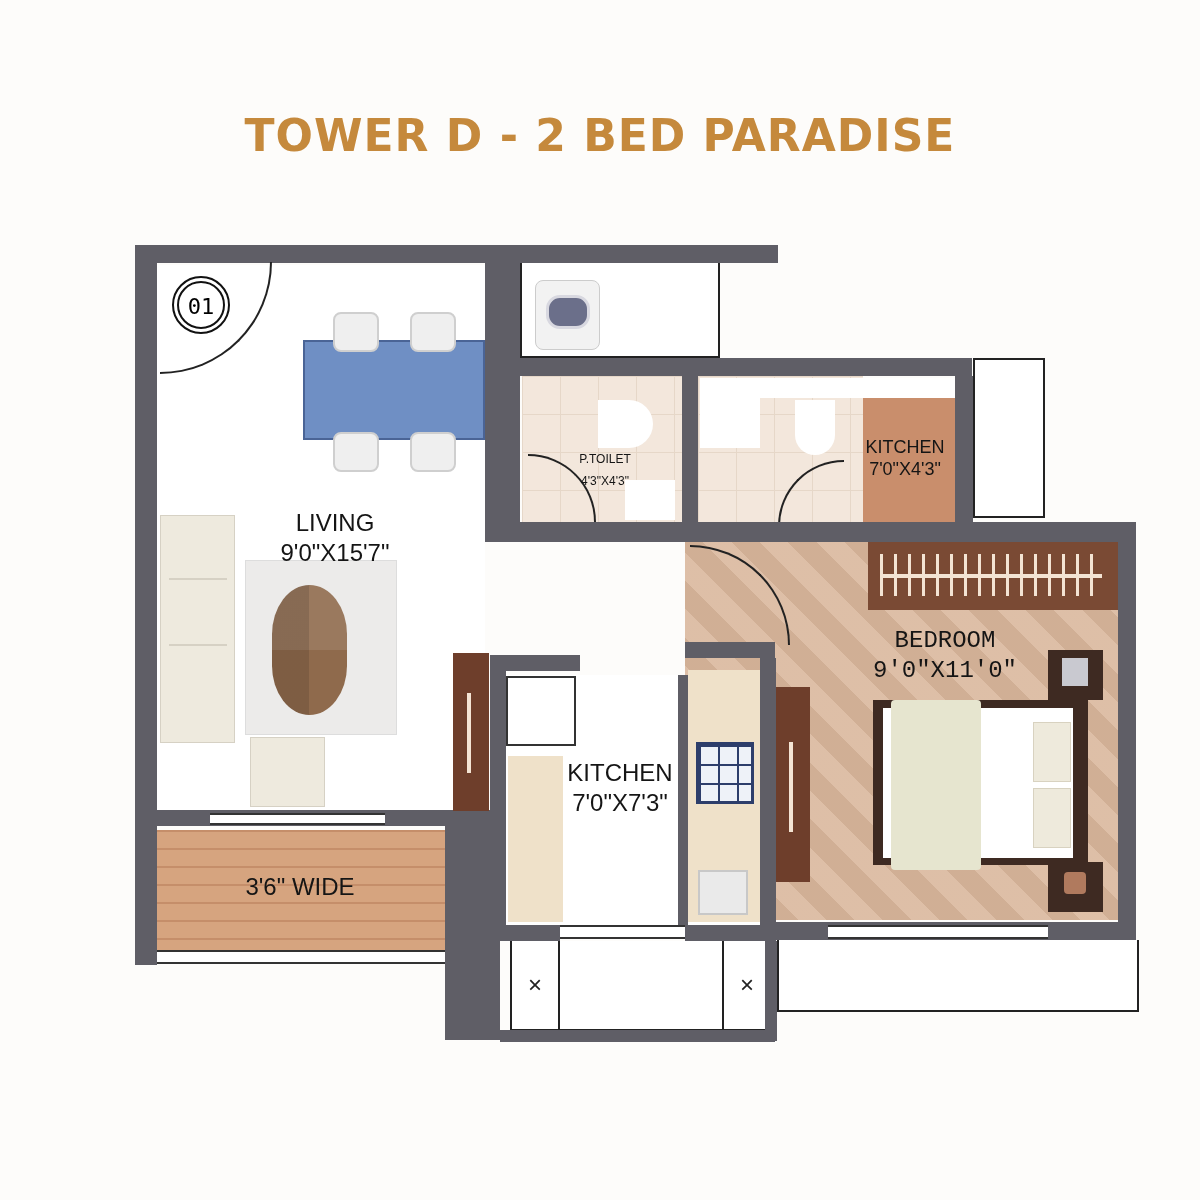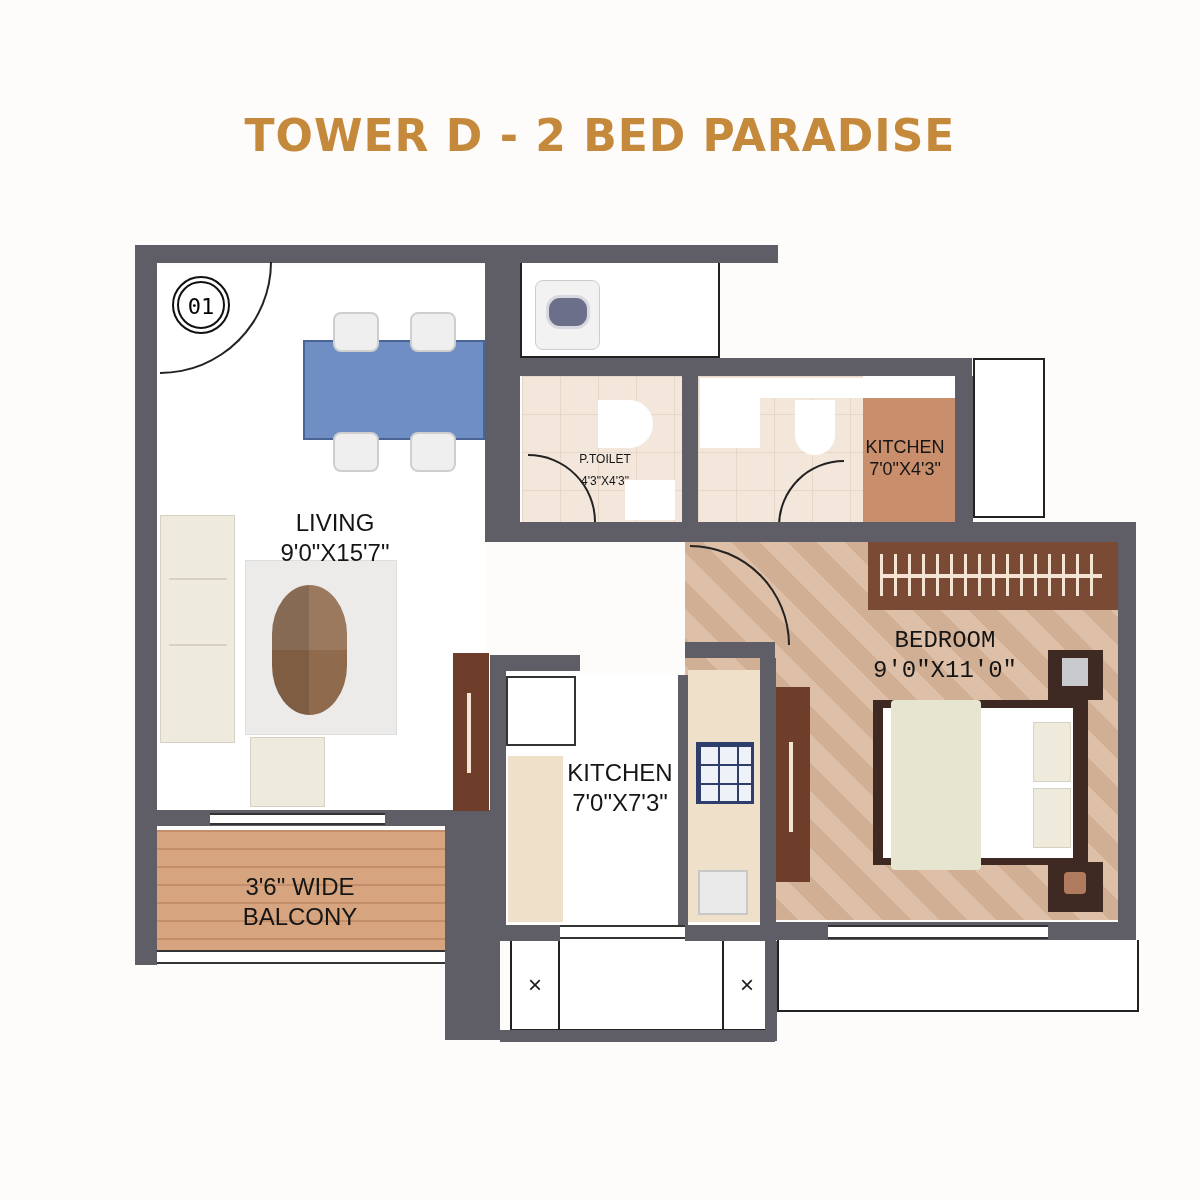--- a/index.html
+++ b/index.html
@@ -159,15 +159,14 @@
     <div>LIVING</div>
     <div>9'0"X15'7"</div>
   </div>
 
   <div class="abs wall" style="left:157px;top:810px;width:290px;height:16px;"></div>
   <div class="abs window-strip" style="left:210px;top:813px;width:175px;height:12px;"></div>
   <div class="abs wood-balc" style="left:157px;top:830px;width:288px;height:120px;"></div>
   <div class="abs window-strip" style="left:157px;top:950px;width:288px;height:14px;"></div>
   <div class="abs label" style="left:200px;top:872px;width:200px;">
     <div>3'6" WIDE</div>
-    <div>BALCONY</div>
   </div>
 </div>
 
 </body></html>

